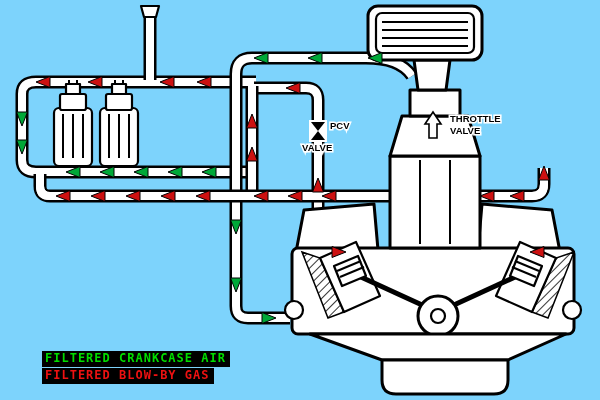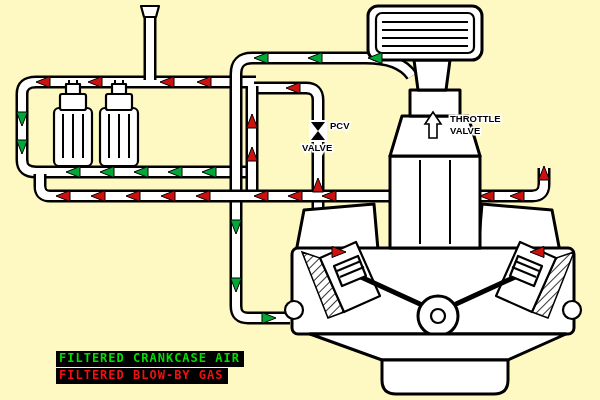--- a/index.html
+++ b/index.html
@@ -1,31 +1,31 @@
 <!DOCTYPE html>
 <html><head>
 <meta charset="utf-8">
 <style>
   html,body{margin:0;padding:0;background:#fff;}
-  .stage{position:relative;width:600px;height:400px;background:#fef9c3;overflow:hidden;
+  .stage{position:relative;width:600px;height:400px;background:#7dd3fc;overflow:hidden;
          font-family:"Liberation Sans",sans-serif;}
   svg{position:absolute;left:0;top:0;}
   
   .pipe{fill:none;stroke:#000;stroke-width:13;stroke-linejoin:round;stroke-linecap:butt;}
   .pipe.thin{stroke-width:10;}
   .pipe-core{fill:none;stroke:#fff;stroke-width:8;stroke-linejoin:round;stroke-linecap:butt;}
   .pipe-core.thin{stroke-width:6;}
   .ol3{fill:#fff;stroke:#000;stroke-width:3;stroke-linejoin:round;}
   .ol2{fill:#fff;stroke:#000;stroke-width:2.2;stroke-linejoin:round;}
   .ln{stroke:#000;stroke-width:2;fill:none;}
   .rod{stroke:#000;stroke-width:5;fill:none;}
   .blk{fill:#000;stroke:none;}
   .lbl{font:bold 9.5px "Liberation Sans",sans-serif;fill:#000;
        paint-order:stroke;stroke:#fff;stroke-width:3px;}
-  .legend{position:absolute;left:16px;top:351px;padding-left:40px;}
+  .legend{position:absolute;left:2px;top:351px;padding-left:40px;}
   .legend-row{display:table;background:#000;padding:0 4px 1px 3px;margin-bottom:1px;
               font:bold 12px "DejaVu Sans Mono",monospace;letter-spacing:1px;line-height:15px;}
 </style>
 </head>
 <body>
 
 <div class="stage">
 <svg width="600" height="400" viewBox="0 0 600 400">
   <defs>
     <pattern id="hatch" width="6" height="6" patternUnits="userSpaceOnUse" patternTransform="rotate(45)">

